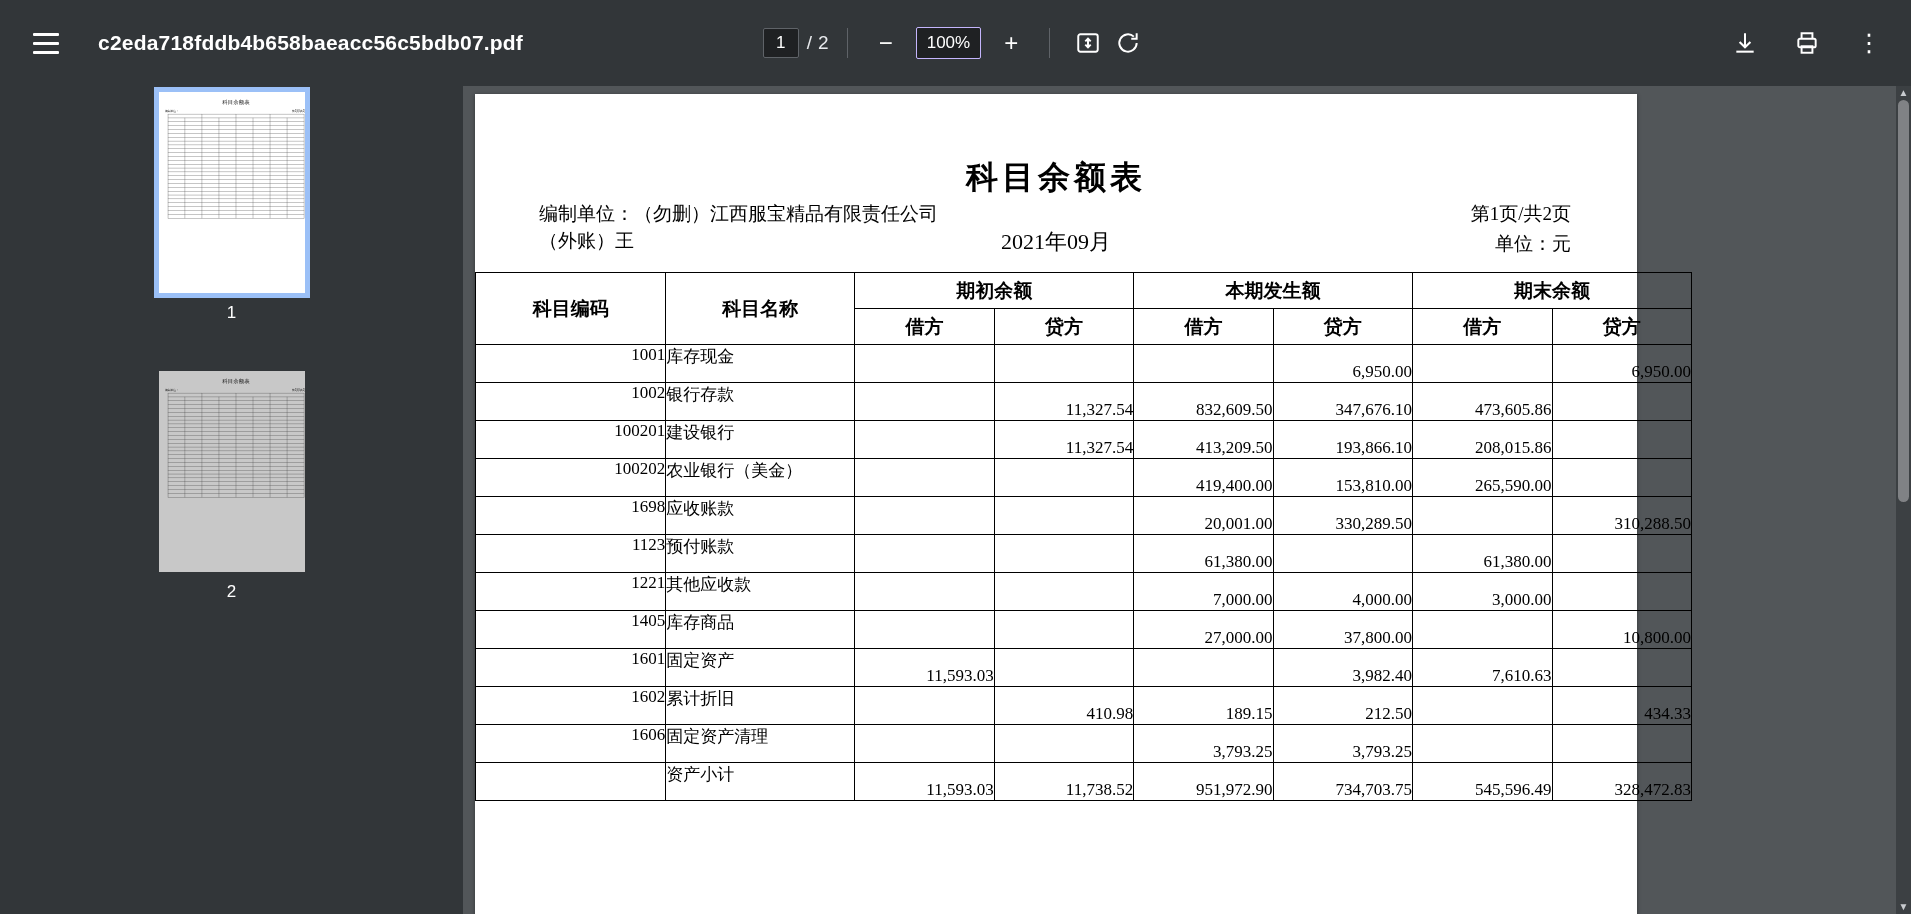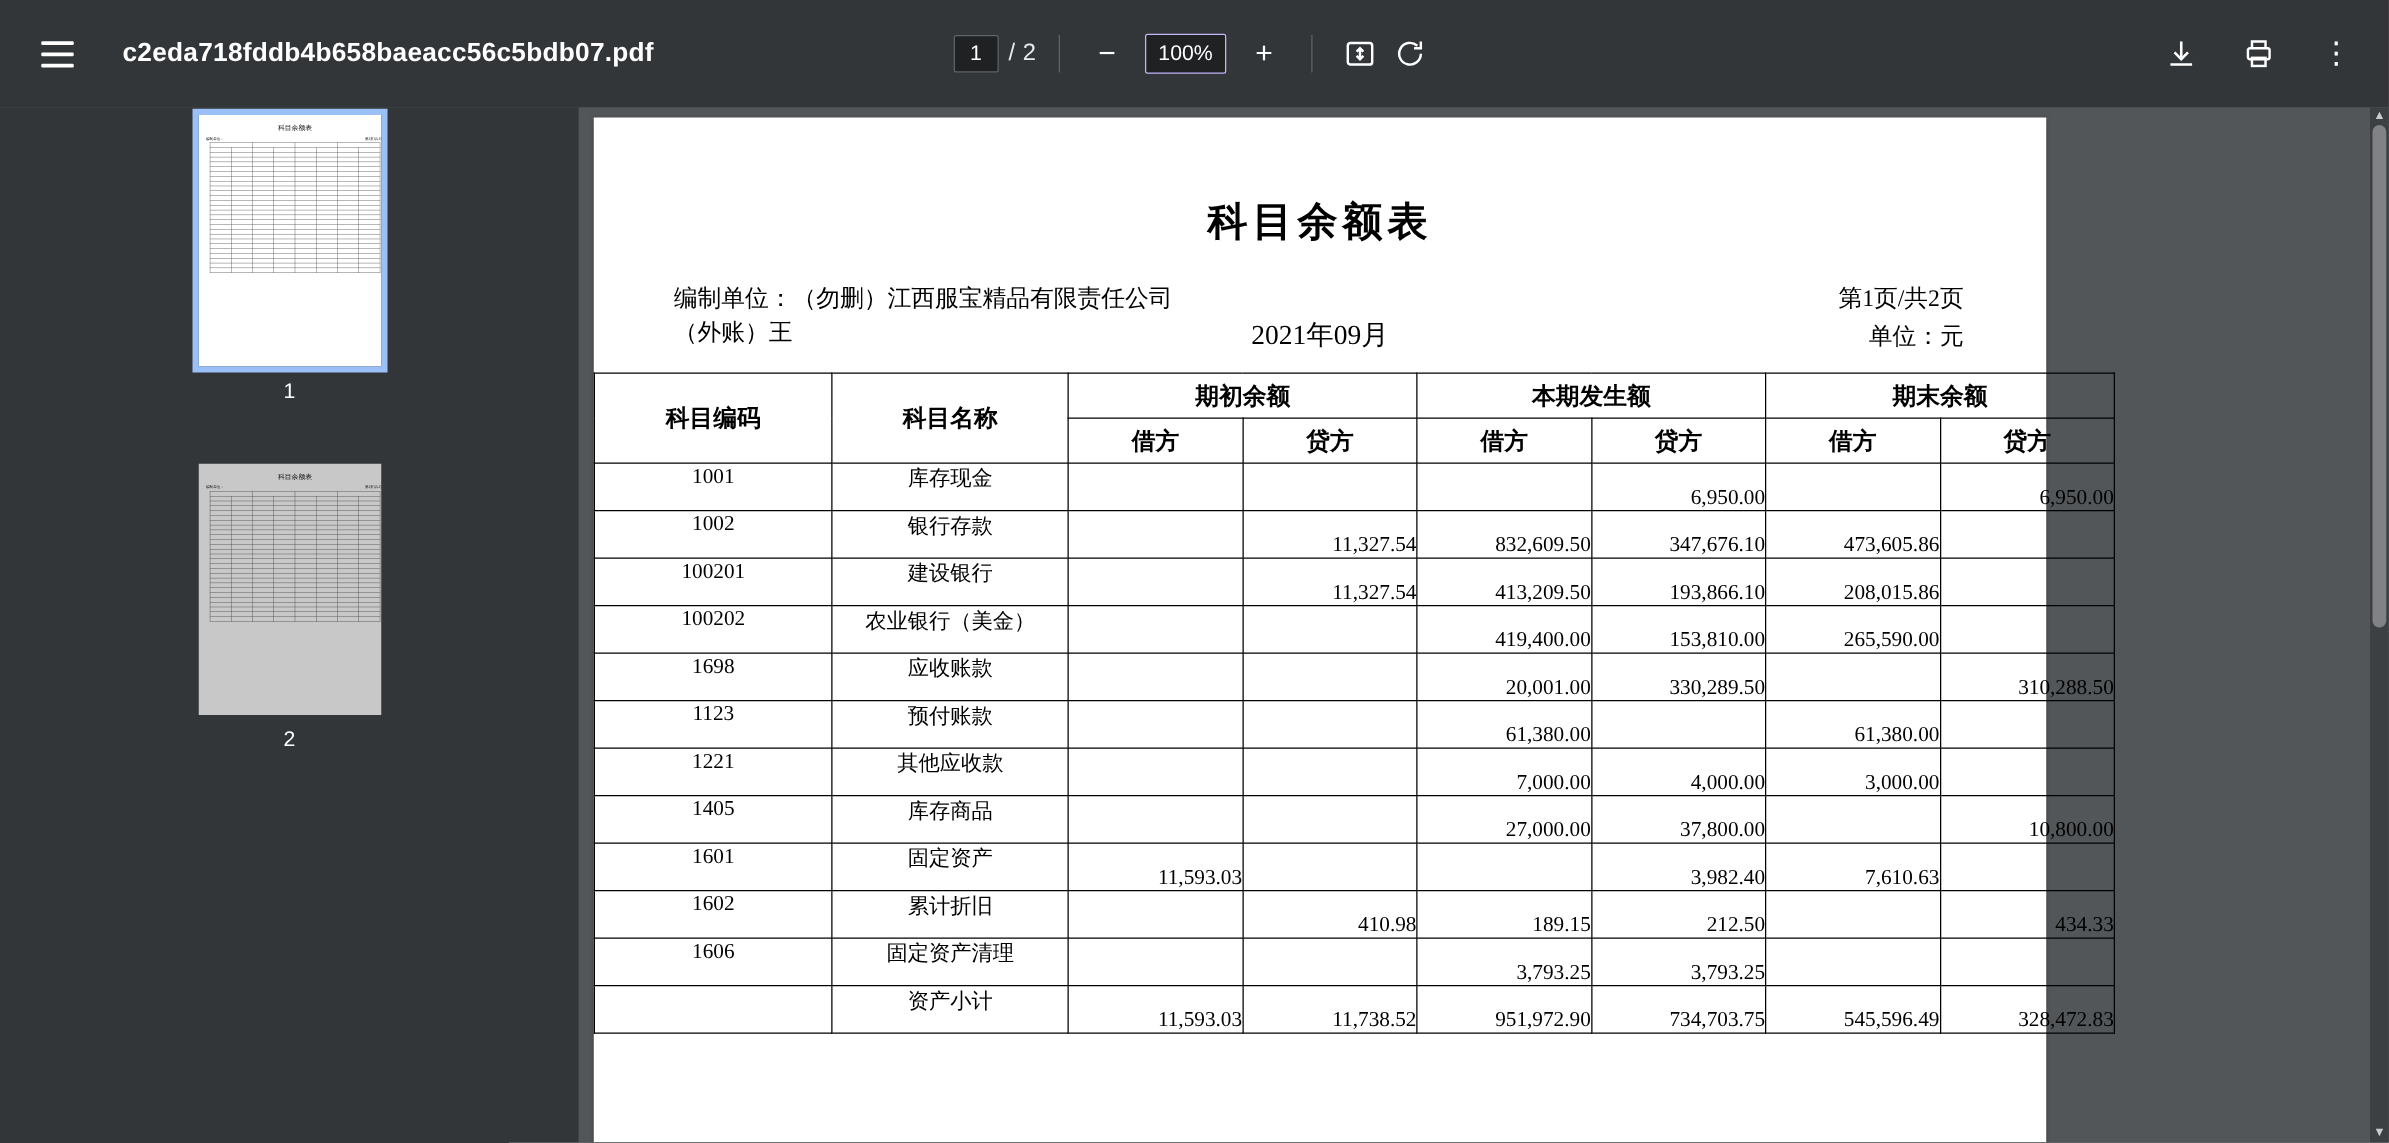--- a/index.html
+++ b/index.html
@@ -213,21 +213,20 @@
   }
   .pg-title {
     text-align: center;
     font-size: 32px;
     font-weight: bold;
     margin-top: 62px;
     letter-spacing: 4px;
   }
   .meta {
     position: relative;
-    margin-top: 26px;
     padding: 0 66px 0 64px;
     font-size: 19px;
     line-height: 27px;
   }
   .meta .left {
     display: inline-block;
     max-width: 420px;
   }
   .meta .right-top {
     position: absolute;
@@ -261,29 +260,29 @@
     padding: 0;
   }
   table.sheet th {
     text-align: center;
     font-weight: bold;
     font-size: 19px;
     height: 35px;
   }
   .cell-code {
     padding-left: 6px;
-    text-align: center;
+    text-align: right;
     height: 37px;
     font-size: 16px;
     vertical-align: top;
     padding-top: 3px;
   }
   .cell-name {
     padding-left: 10px;
-    text-align: center;
+    text-align: left;
     font-size: 17px;
     vertical-align: top;
     padding-top: 3px;
     margin-left: 31px;
   }
   .cell-num {
     text-align: right;
     padding-right: 6px;
     vertical-align: bottom;
     padding-bottom: 4px;

